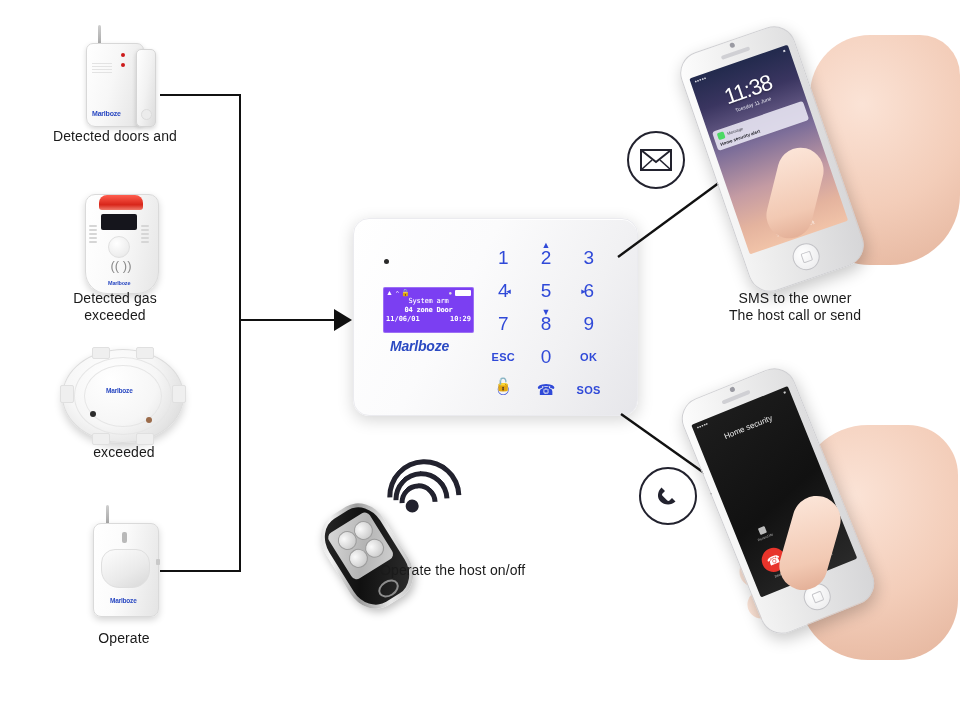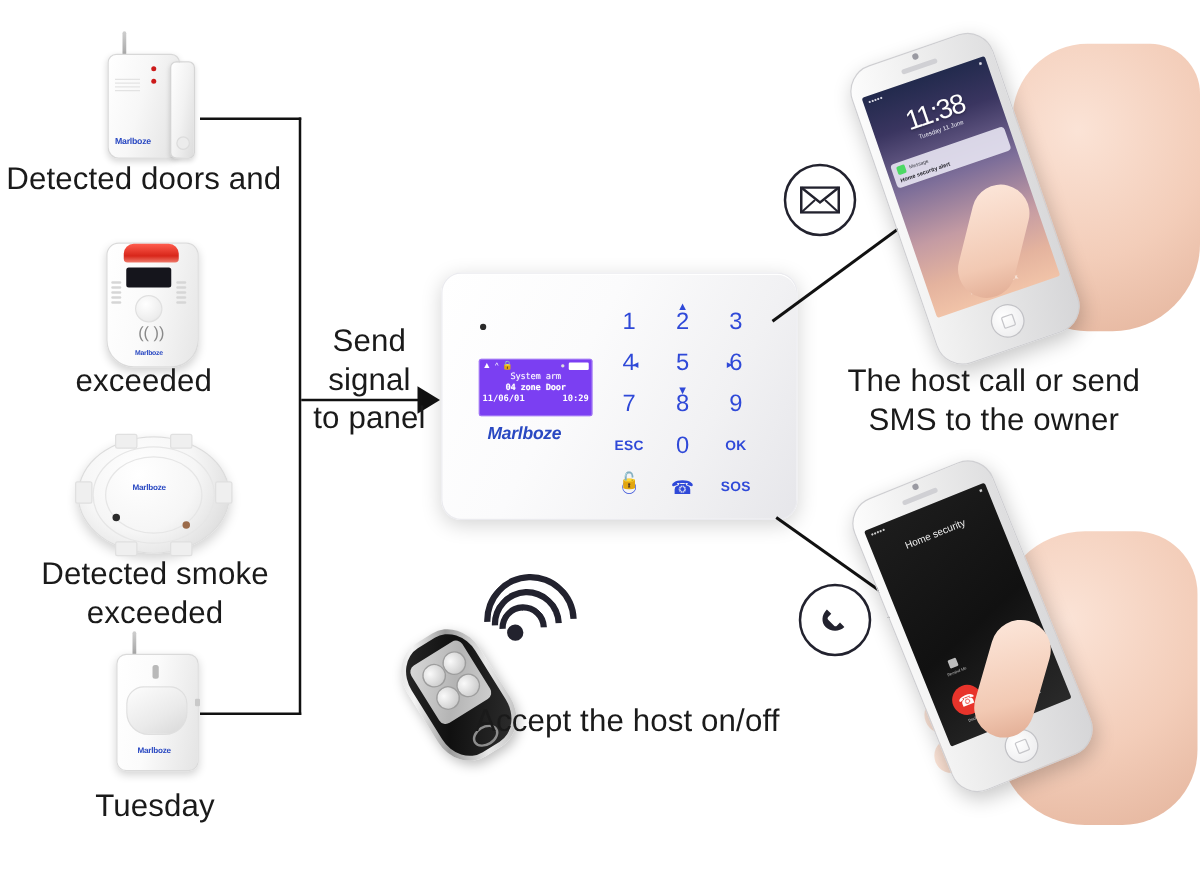--- a/index.html
+++ b/index.html
@@ -11,21 +11,21 @@
   }
   #canvas {
     position: relative;
     width: 960px; height: 715px;
     background: #ffffff;
   }
   .abs { position: absolute; }
   .caption {
     text-align: center;
     color: #1a1a1a;
-    font-size: 25px;
+    font-size: 14px;
     line-height: 1.22;
     font-family: "Liberation Sans", sans-serif;
     letter-spacing: 0.1px;
   }
 
   
   .vline {
     background: #111;
     width: 2px;
   }
@@ -310,60 +310,56 @@
     <div class="vent" style="left:66px; top:33px;"></div>
     <div class="vent" style="left:66px; top:37px;"></div>
     <div class="vent" style="left:66px; top:41px;"></div>
     <div class="vent" style="left:66px; top:45px;"></div>
     <div class="vent" style="left:66px; top:49px;"></div>
     <div class="abs" style="left:30px; top:66px; width:32px; height:16px; color:#8a8a8a; font-size:13px; text-align:center; line-height:16px;">((&nbsp;))</div>
     <div class="brand" style="left:33px; top:88px; font-size:5.5px;">Marlboze</div>
   </div>
 
   <div class="abs caption" style="left:0px; top:290px; width:230px;">
+    <div>Detected gas</div>
     <div>exceeded</div>
   </div>
 
   <div class="abs" style="left:58px; top:345px; width:130px; height:100px;">
     <div class="smoke-outer" style="left:4px; top:4px; width:120px; height:92px;"></div>
     <div class="smoke-ring" style="left:16px; top:12px; width:96px; height:76px;"></div>
     <div class="smoke-ring" style="left:26px; top:20px; width:76px; height:60px;"></div>
     <div class="smoke-notch" style="left:34px; top:2px; width:16px; height:10px;"></div>
     <div class="smoke-notch" style="left:78px; top:2px; width:16px; height:10px;"></div>
     <div class="smoke-notch" style="left:34px; top:88px; width:16px; height:10px;"></div>
     <div class="smoke-notch" style="left:78px; top:88px; width:16px; height:10px;"></div>
     <div class="smoke-notch" style="left:2px; top:40px; width:12px; height:16px;"></div>
     <div class="smoke-notch" style="left:114px; top:40px; width:12px; height:16px;"></div>
     <div class="abs" style="left:32px; top:66px; width:6px; height:6px; border-radius:50%; background:#2b2b2b;"></div>
     <div class="abs" style="left:88px; top:72px; width:6px; height:6px; border-radius:50%; background:#9b6b4a;"></div>
     <div class="brand" style="left:48px; top:42px; font-size:6.5px;">Marlboze</div>
   </div>
 
   <div class="abs caption" style="left:0px; top:444px; width:248px;">
-    <div>Detected smoke</div>
     <div>exceeded</div>
   </div>
 
   <div class="abs" style="left:70px; top:505px; width:100px; height:115px;">
     <div class="antenna" style="left:36px; top:0px; height:22px;"></div>
     <div class="pir-body" style="left:23px; top:18px; width:64px; height:92px;"></div>
     <div class="abs" style="left:52px; top:27px; width:5px; height:11px; border-radius:2px; background:#b9b9b9;"></div>
     <div class="pir-lens" style="left:31px; top:44px; width:47px; height:37px;"></div>
     <div class="abs" style="left:86px; top:54px; width:4px; height:6px; background:#c9c9c9; border-radius:1px;"></div>
     <div class="brand" style="left:40px; top:92px; font-size:6.5px;">Marlboze</div>
   </div>
 
   <div class="abs caption" style="left:0px; top:630px; width:248px;">
-    <div>Tuesday</div>
-  </div>
-
-  <div class="abs caption" style="left:238px; top:258px; width:115px; text-align:center;">
-    <div>Send signal</div>
-    <div>to panel</div>
-  </div>
+    <div>Operate</div>
+  </div>
+
 
   <div class="panel" style="left:353px; top:218px; width:283px; height:196px;">
     <div class="panel-dot" style="left:30px; top:40px;"></div>
 
     <div class="lcd" style="left:29px; top:68px; width:91px; height:46px;">
       <div class="lcd-status">
         <span style="color:#fff; font-size:7px; line-height:8px;">▲</span>
         <span style="color:#fff; font-size:6px; line-height:8px;">^</span>
         <span style="color:#fff; font-size:7px; line-height:8px;">🔒</span>
         <span style="flex:1"></span>
@@ -485,22 +481,22 @@
       <div class="phone-home" style="left:46px; bottom:8px; width:25px; height:25px;">
         <div style="position:absolute;left:8px;top:8px;width:8px;height:8px;border:1.2px solid #c6c6ca;border-radius:1.5px;"></div>
       </div>
     </div>
 
     <div class="finger" style="left:82px; top:122px; width:46px; height:92px; border-radius:26px; transform:rotate(14deg);
                 background:linear-gradient(150deg,#fde8dc,#f2c9b3 68%,#dfa88f);"></div>
   </div>
 
   <div class="abs caption" style="left:630px; top:290px; width:330px;">
+    <div>SMS to the owner</div>
     <div>The host call or send</div>
-    <div>SMS to the owner</div>
   </div>
 
   <svg class="abs" width="200" height="130" style="left:613px; top:400px;" viewBox="0 0 200 130">
     <line x1="8" y1="14" x2="118" y2="92" stroke="#111" stroke-width="2.4"></line>
     <polygon points="130,101 97,94 112,78" fill="#111"></polygon>
   </svg>
 
   <div class="iconcircle" style="left:639px; top:467px; width:54px; height:54px;">
     <svg width="28" height="28" viewBox="0 0 28 28">
       <path d="M6.5 19.5 C3 16 3 10 7.5 5.5 l3.5 3.5 -2.5 2.5 c-0.6 0.6 -0.6 1.6 0 2.2 l4.8 4.8 c0.6 0.6 1.6 0.6 2.2 0 l2.5 -2.5 3.5 3.5 C17 24 10 23 6.5 19.5 Z" fill="#22222e"></path>
@@ -573,16 +569,16 @@
       <div class="remote-plate" style="left:10px; top:14px; width:48px; height:54px;"></div>
       <div class="rbtn" style="left:16px; top:20px; width:17px; height:17px;"></div>
       <div class="rbtn" style="left:35px; top:20px; width:17px; height:17px;"></div>
       <div class="rbtn" style="left:16px; top:41px; width:17px; height:17px;"></div>
       <div class="rbtn" style="left:35px; top:41px; width:17px; height:17px;"></div>
       <div class="abs" style="left:24px; bottom:6px; width:18px; height:12px; border:2px solid #8d8d8d; border-radius:50%;"></div>
     </div>
   </div>
 
   <div class="abs caption" style="left:380px; top:562px; width:280px; text-align:left;">
-    <div>Accept the host on/off</div>
+    <div>Operate the host on/off</div>
   </div>
 
 </div>
 
 </body></html>

